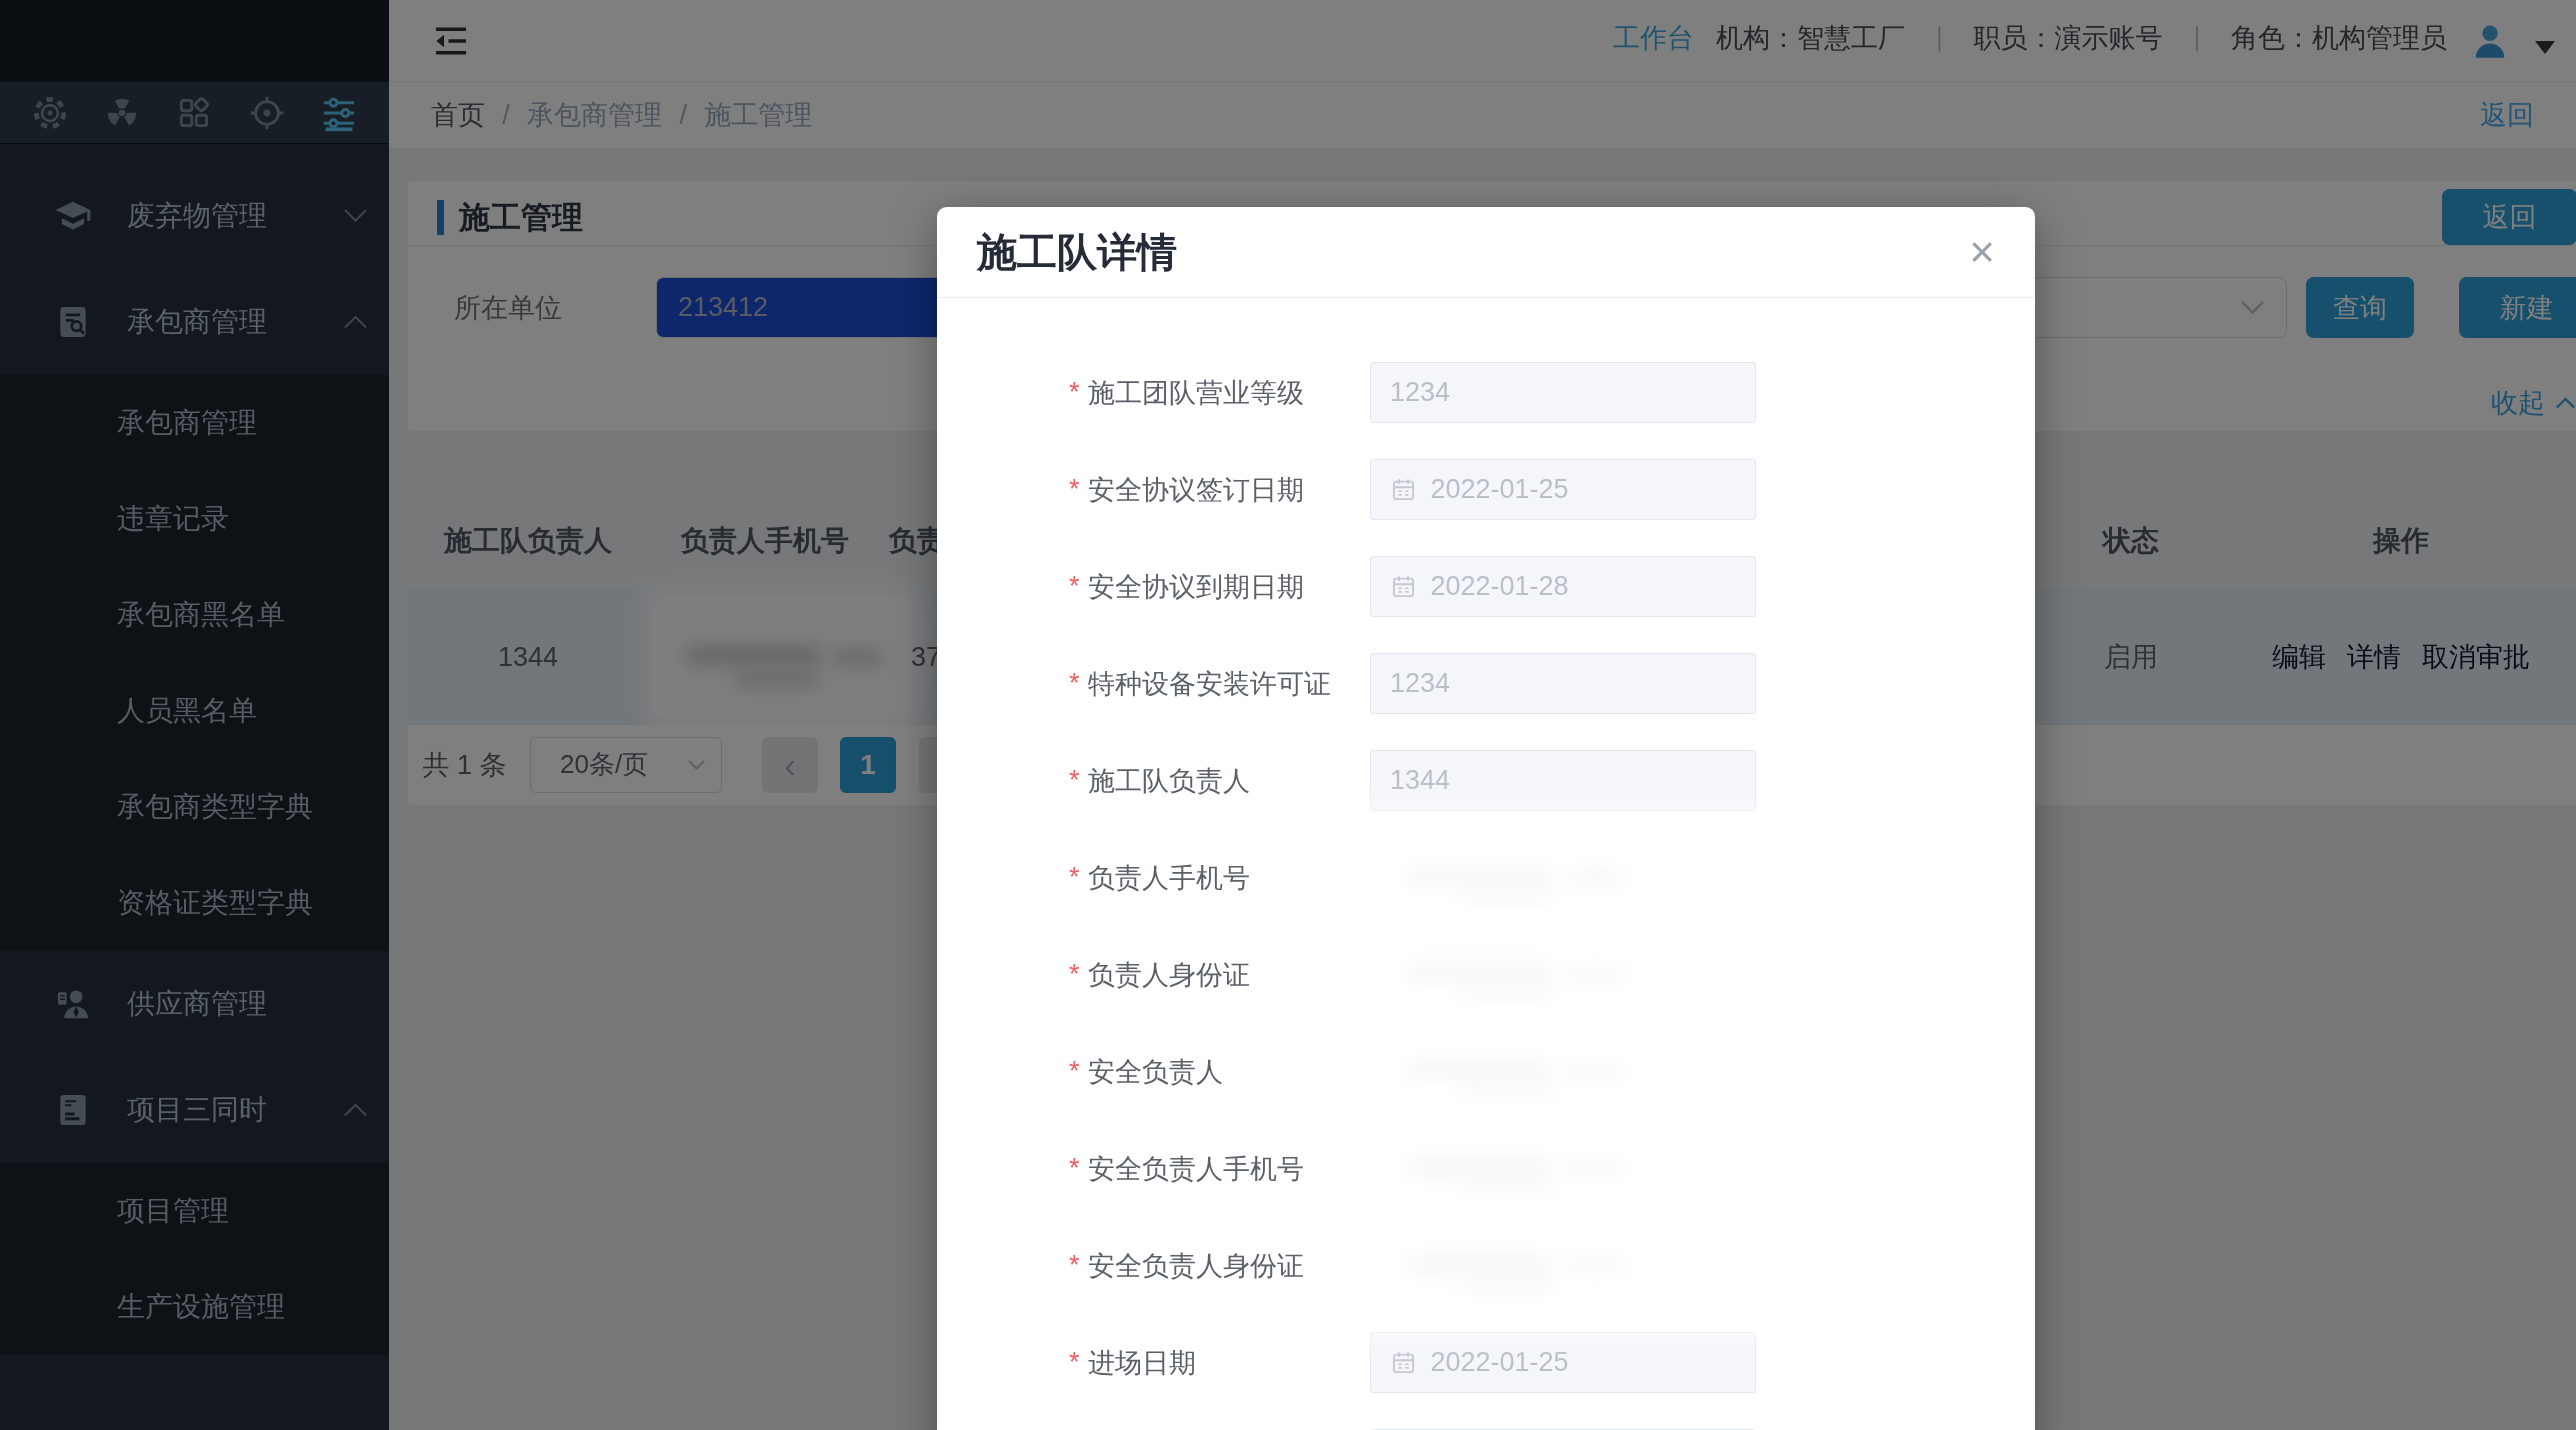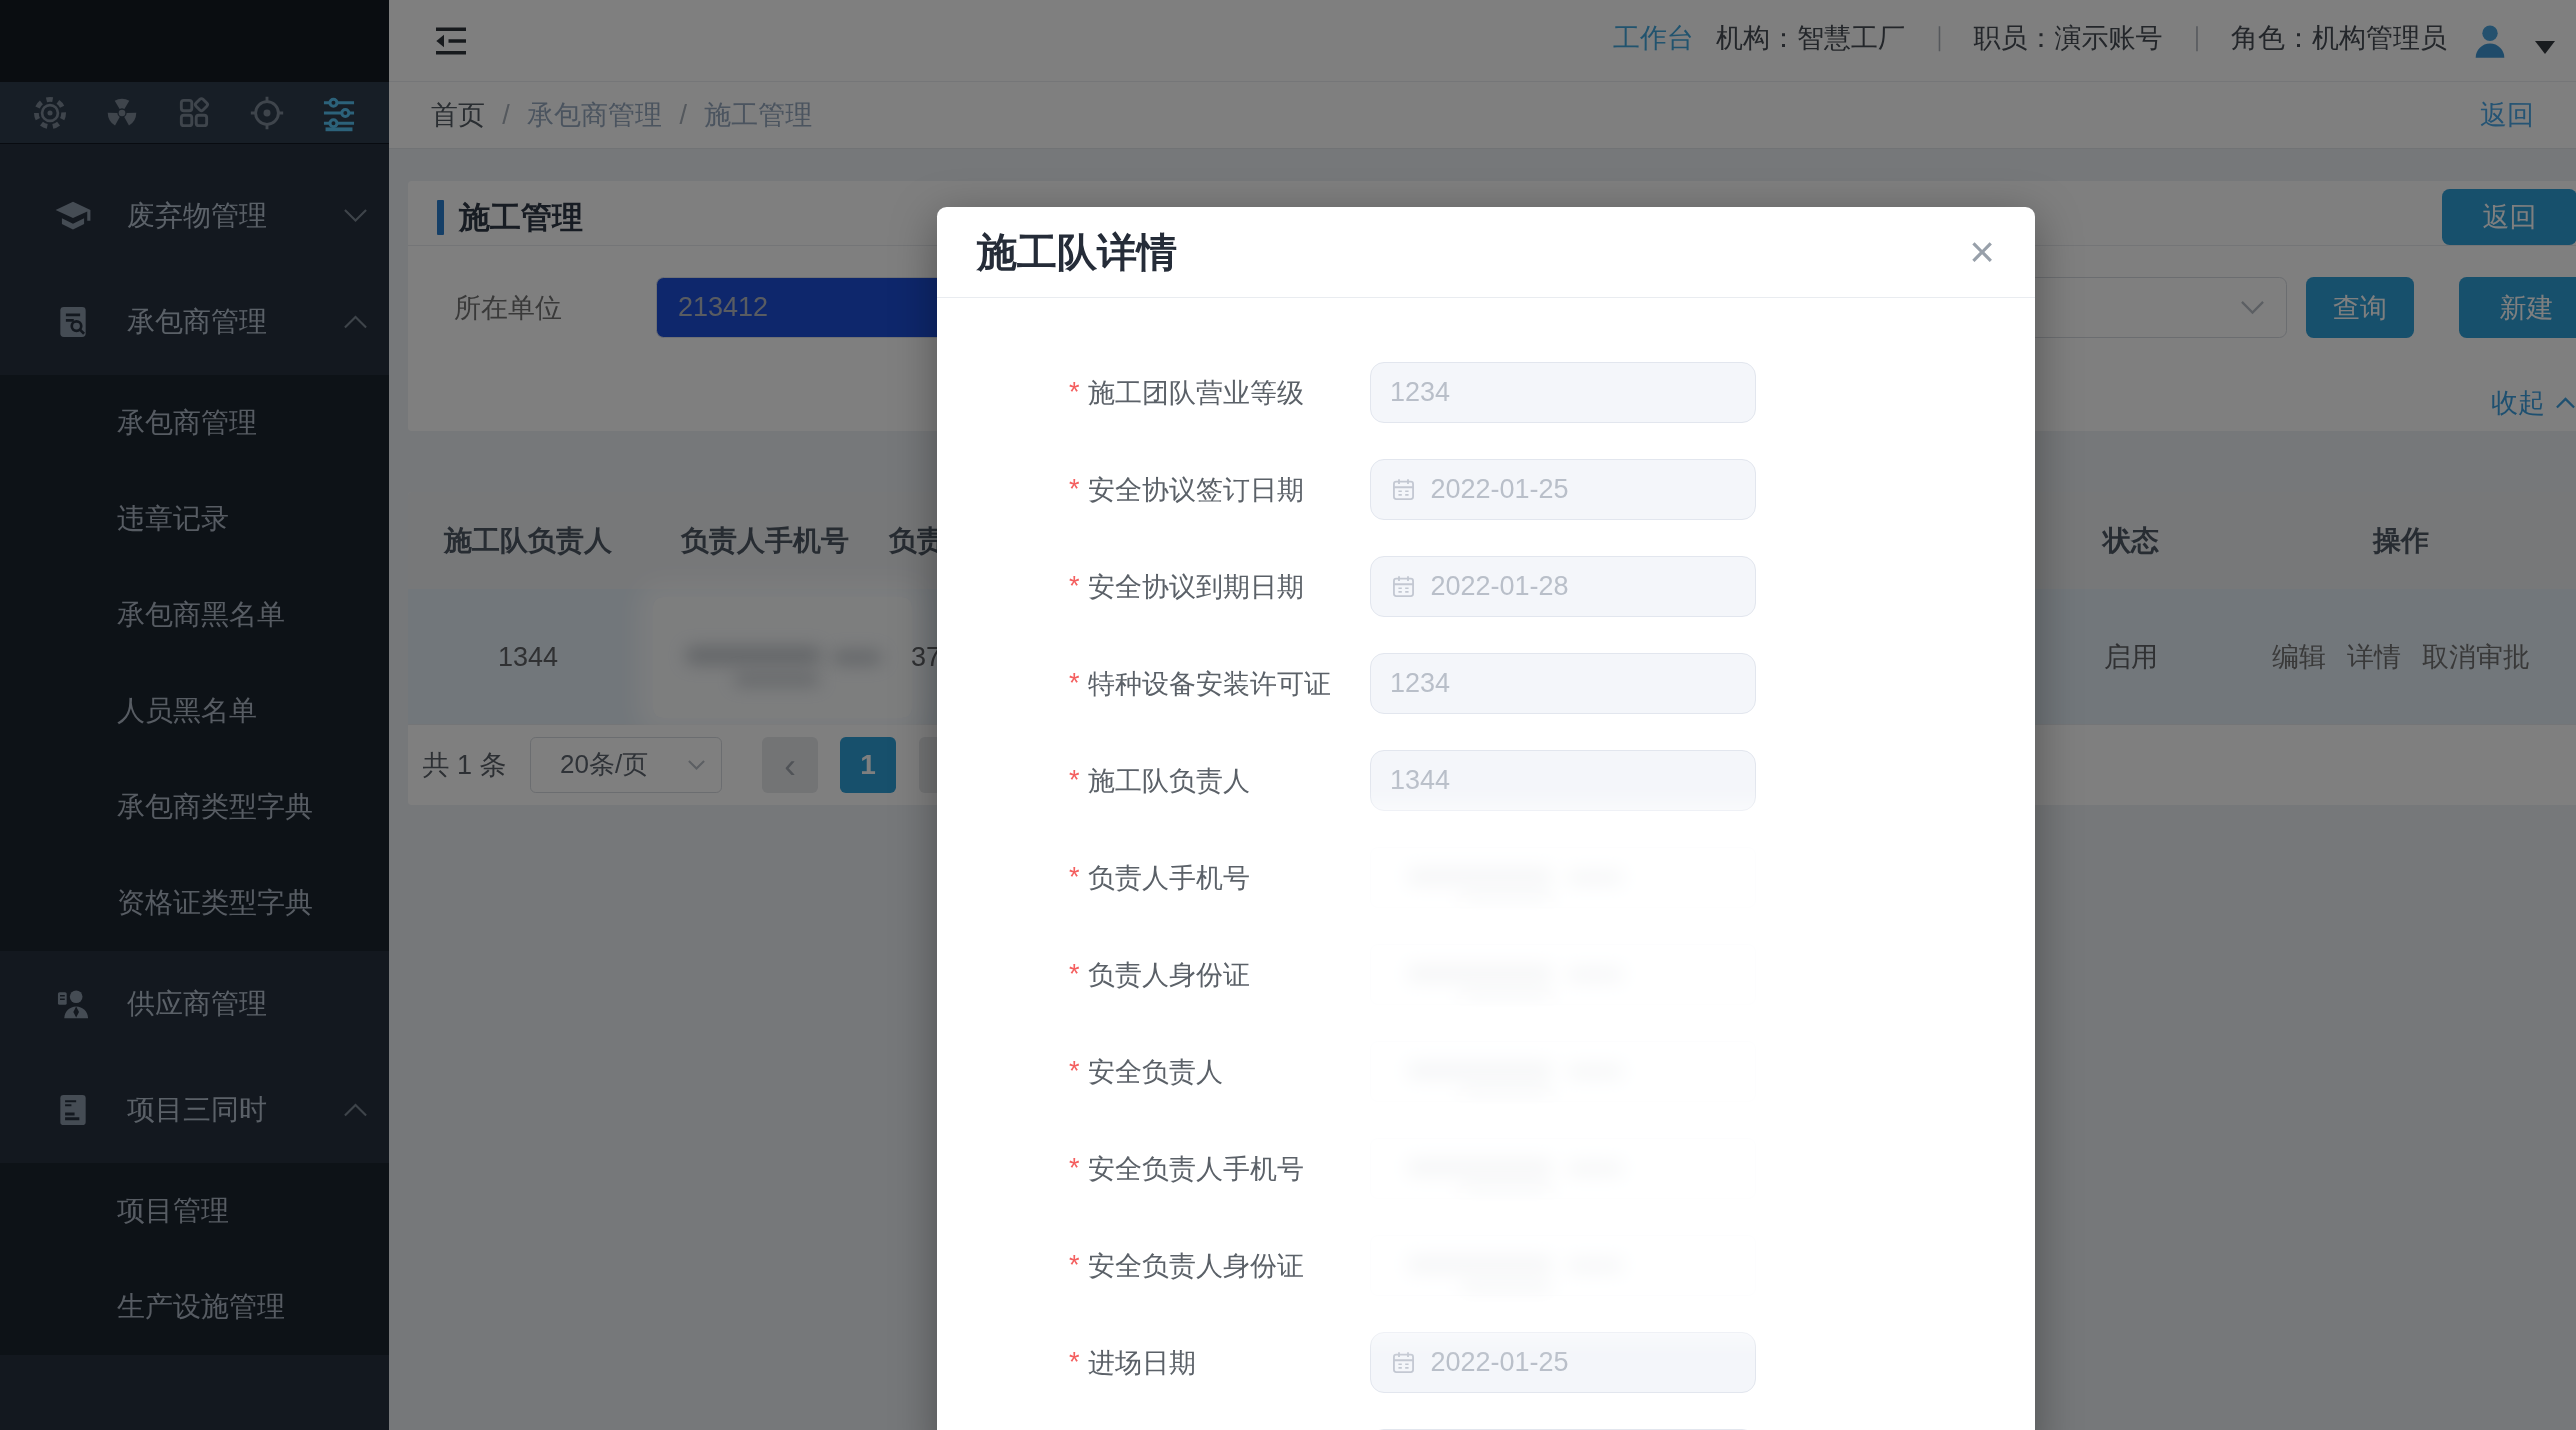--- a/index.html
+++ b/index.html
@@ -69,21 +69,21 @@
 
   .card2 { left:408px; top:492px; width:2200px; height:313px; }
   .thead { position:absolute; left:0; top:0; width:100%; height:97px; background:#eef0f3; border-radius:3.8px 3.8px 0 0;}
   .th { position:absolute; top:0; height:97px; display:flex; align-items:center; transform:translateX(-50%);
         font-size:28px; font-weight:bold; color:#4e5864; white-space:nowrap; }
   .trow { position:absolute; left:0; top:97px; width:100%; height:136px; background:#e4eef6;
           border-bottom:1px solid #e8ebef; cursor:pointer;}
   .td { position:absolute; top:0; height:136px; display:flex; align-items:center; transform:translateX(-50%);
         font-size:27px; color:#606266; white-space:nowrap;}
   .td-actions { gap:21px; }
-  .action-link { color:#737373; cursor:pointer; white-space:nowrap;}
+  .action-link { color:#0f172a; cursor:pointer; white-space:nowrap;}
   .row-blur { position:absolute; left:245px; top:7.7px; width:259px; height:121px; border-radius:9.6px;
               background:rgba(255,255,255,.8); box-shadow:0 0 25px 15.4px rgba(255,255,255,.75); }
   .row-blur .sm { position:absolute; background:#8d949e; filter:blur(8.6px); opacity:.5; border-radius:5.8px;}
   .td-partial { position:absolute; left:503px; top:0; height:136px; display:flex; align-items:center;
                 font-size:27px; color:#606266;}
 
   .pagerow { position:absolute; left:0; top:233px; width:100%; height:80px; }
   .pg-total { position:absolute; left:14.4px; top:0; height:80px; display:flex; align-items:center;
               font-size:27px; color:#5b6168; }
   .pg-size { position:absolute; left:122px; top:11.5px; width:192px; height:56px; background:#fff;
@@ -101,21 +101,21 @@
   .overlay { position:absolute; inset:0; background:rgba(0,0,0,0.5); z-index:5; }
   .modal { position:absolute; left:937px; top:207px; width:1098px; height:1249px; background:#fff;
            border-radius:9.6px; box-shadow:0 11.5px 46px rgba(0,0,0,.35); z-index:6; }
   .modal-head { height:91px; display:flex; align-items:center; padding:0 40px; border-bottom:1px solid #e9ecf0; }
   .modal-title { font-size:40px; font-weight:bold; color:#252c38; }
   .modal-close { margin-left:auto; font-size:44px; font-weight:200; color:#98a0aa; cursor:pointer; line-height:1;}
   .modal-body { padding:46px 0 0 132px; }
   .f-row { display:flex; align-items:center; height:97px; }
   .f-label { width:301px; display:flex; align-items:center; font-size:27px; color:#5b6168; flex:0 0 auto;}
   .req { color:#f45f5f; margin-right:8.6px; font-size:27px; }
-  .f-input { width:386px; height:61px; background:#f4f6fa; border:1px solid #e2e6ee; border-radius:14px;
+  .f-input { width:386px; height:61px; background:#f4f6fa; border:1px solid #e2e6ee; border-radius:3px;
              display:flex; align-items:center; padding:0 19px; font-size:27px; color:#b9bfc9; }
   .f-input .cal { width:27px; height:27px; margin-right:13.5px; display:flex; }
   .f-redacted { position:relative; width:538px; height:94px; }
   .f-redacted .halo { position:absolute; inset:-5.8px -29px; background:rgba(255,255,255,.82); border-radius:13.5px;
                       box-shadow:0 0 29px 17.3px rgba(255,255,255,.8); }
   .f-redacted .ghost { position:absolute; left:0; top:16.3px; width:386px; height:61px; border:1px solid #e8ecf2;
                        background:#fbfcfe; border-radius:7.7px; opacity:.55; }
   .f-redacted .sm { position:absolute; background:#8d949e; filter:blur(8.6px); opacity:.45; border-radius:5.8px; }
   .chevron { display:flex; }
 </style>

